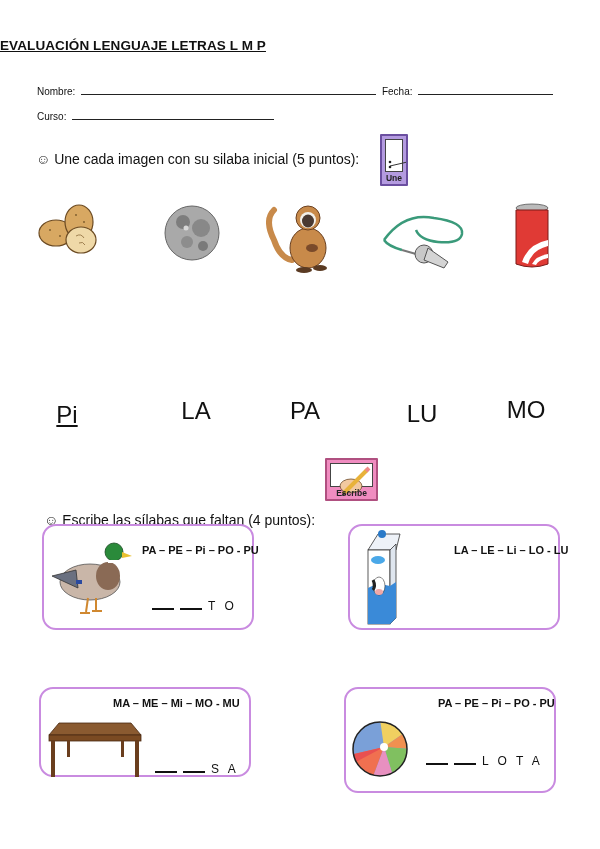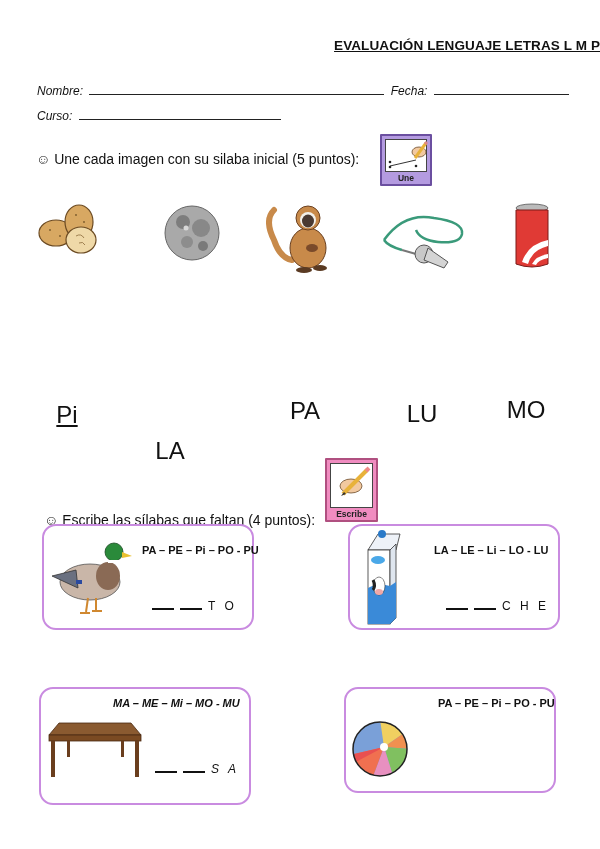--- a/index.html
+++ b/index.html
@@ -1,20 +1,20 @@
 <!DOCTYPE html>
 <html><head>
   <meta charset="utf-8">
   <style>
     * { box-sizing: border-box; margin: 0; padding: 0; }
     html, body { width: 600px; height: 849px; background: #ffffff; overflow: hidden; }
     body { position: relative; font-family: "Liberation Sans", "DejaVu Sans", sans-serif; color: #111; }
     .abs { position: absolute; }
-    .title { left: 0; width: 600px; top: 38px; text-align: right; font-weight: bold; font-size: 13.5px; text-decoration: underline; letter-spacing: 0.1px; }
-    .line { font-size: 12px; white-space: nowrap; font-style: italic; }
+    .title { left: 0; width: 600px; top: 38px; text-align: left; font-weight: bold; font-size: 13.5px; text-decoration: underline; letter-spacing: 0.1px; }
+    .line { font-size: 10px; white-space: nowrap; }
     .blank { display: inline-block; border-bottom: 1px solid #222; height: 11px; vertical-align: baseline; }
     .instr { font-size: 14px; white-space: nowrap; }
     .badge { border: 2px solid #6b4fa0; border-radius: 1px; overflow: hidden; }
     .badge .inner { position: absolute; left: 3px; top: 3px; right: 3px; bottom: 12px; background: #fff; border: 1px solid #444; }
     .badge .lbl { position: absolute; left: 0; right: 0; bottom: 0; height: 12px; text-align: center; font-size: 8.5px; font-weight: bold; line-height: 12px; color: #222; }
     .syl { font-size: 24px; text-align: center; width: 80px; }
     .card { border: 2px solid #c98be0; border-radius: 14px; background: #fff; }
     .opts { font-size: 11px; font-weight: bold; white-space: nowrap; }
     .answer { font-size: 12px; white-space: nowrap; letter-spacing: 3px; }
     .answer .gap { display: inline-block; width: 22px; border-bottom: 2px solid #111; margin-right: 6px; height: 14px; vertical-align: baseline; }
@@ -34,21 +34,21 @@
 <div class="abs line" style="left:37px; top:109px;">
   <span>Curso:</span>
   <span class="blank" style="width:202px; margin-left:3px;"></span>
 </div>
 
 <div class="abs instr" style="left:36px; top:151px;">
   <span>☺</span>
   <span>Une cada imagen con su silaba inicial (5 puntos):</span>
 </div>
 
-<div class="abs badge" style="left:380px; top:134px; width:52px; height:52px; background:#b49be0;">
+<div class="abs badge" style="left:380px; top:134px; width:28px; height:52px; background:#b49be0;">
   <div class="inner">
     <svg width="44" height="34" viewBox="0 0 44 34">
       <line x1="4" y1="26" x2="30" y2="20" stroke="#333" stroke-width="1"></line>
       <circle cx="4" cy="22" r="1.3" fill="#222"></circle>
       <circle cx="4" cy="27" r="1.3" fill="#222"></circle>
       <circle cx="30" cy="26" r="1.3" fill="#222"></circle>
       <ellipse cx="33" cy="12" rx="7" ry="5" fill="#f2c9a0" stroke="#6b4a2a" stroke-width="0.8"></ellipse>
       <line x1="29" y1="18" x2="40" y2="3" stroke="#e8b23a" stroke-width="3"></line>
       <line x1="39" y1="4" x2="41" y2="2" stroke="#d88" stroke-width="3"></line>
     </svg>
@@ -106,31 +106,31 @@
 <div class="abs" style="left:510px; top:202px; width:44px; height:68px;">
   <svg width="44" height="68" viewBox="0 0 44 68">
     <ellipse cx="22" cy="6" rx="16" ry="4" fill="#bbb" stroke="#555" stroke-width="0.8"></ellipse>
     <path d="M6 8 l0 54 q16 6 32 0 l0 -54 z" fill="#e03a35" stroke="#7a1a18" stroke-width="1"></path>
     <path d="M12 60 q6 -18 26 -22 l0 6 q-16 4 -20 18" fill="#fff"></path>
     <path d="M22 62 q4 -8 16 -10 l0 4 q-10 2 -12 7" fill="#fff"></path>
   </svg>
 </div>
 
 <div class="abs syl" style="left:27px; top:401px;text-decoration:underline;">Pi</div>
-<div class="abs syl" style="left:130px; top:397px;margin-top:40px;">LA</div>
+<div class="abs syl" style="left:156px; top:397px;">LA</div>
 <div class="abs syl" style="left:265px; top:397px;">PA</div>
 <div class="abs syl" style="left:382px; top:400px;">LU</div>
 <div class="abs syl" style="left:486px; top:396px;">MO</div>
 
 <div class="abs instr" style="left:44px; top:476px;margin-top:36px;">
   <span>☺</span>
   <span>Escribe las sílabas que faltan (4 puntos):</span>
 </div>
 
-<div class="abs badge" style="left:325px; top:458px; width:53px; height:64px; background:#f08cc0; border-color:#b05080;">
+<div class="abs badge" style="left:325px; top:458px; width:53px; height:43px; background:#f08cc0; border-color:#b05080;">
   <div class="inner">
     <svg width="45" height="35" viewBox="0 0 45 35">
       <ellipse cx="20" cy="22" rx="11" ry="7" fill="#f2c9a0" stroke="#6b4a2a" stroke-width="0.8"></ellipse>
       <line x1="12" y1="30" x2="36" y2="6" stroke="#e8b23a" stroke-width="4"></line>
       <line x1="35" y1="7" x2="38" y2="4" stroke="#e88" stroke-width="4"></line>
       <path d="M10 32 l3 -4 l2 2 z" fill="#333"></path>
     </svg>
   </div>
   <div class="lbl">Escribe</div>
 </div>
@@ -164,27 +164,24 @@
       <rect x="4" y="22" width="22" height="74" fill="#fff" stroke="#333" stroke-width="0.8"></rect>
       <path d="M26 22 l6 -6 l0 74 l-6 6 z" fill="#dfe6ef" stroke="#333" stroke-width="0.8"></path>
       <path d="M4 60 q10 -6 22 -2 l6 -4 l0 36 l-6 6 l-22 0 z" fill="#3a8ad8"></path>
       <circle cx="18" cy="6" r="4" fill="#2a7ac8"></circle>
       <ellipse cx="14" cy="32" rx="7" ry="4" fill="#4aa8e8"></ellipse>
       <ellipse cx="15" cy="58" rx="6" ry="9" fill="#fff" stroke="#333" stroke-width="0.6"></ellipse>
       <ellipse cx="15" cy="64" rx="4" ry="3" fill="#f0a8a8"></ellipse>
       <path d="M9 52 q3 6 0 10" stroke="#222" stroke-width="3" fill="none"></path>
     </svg>
   </div>
-  <div class="abs opts" style="left:84px; top:18px;">LA – LE – Li – LO - LU</div>
-  <div class="abs answer" style="left:96px; top:70px;">
-    <span class="gap"></span><span class="gap"></span><span>C H E</span>
-  </div>
-</div>
-
-<div class="abs card" style="left:39px; top:687px; width:212px; height:118px;font-style:italic;">
+  <div class="abs opts" style="left:104px; top:18px;">LA – LE – Li – LO - LU</div>
+</div>
+
+<div class="abs card" style="left:39px; top:687px; width:212px; height:90px;">
   <div class="abs" style="left:4px; top:30px; width:100px; height:60px;">
     <svg width="100" height="60" viewBox="0 0 100 60">
       <path d="M14 4 l72 0 l10 12 l-92 0 z" fill="#8a5a30" stroke="#4a2a12" stroke-width="0.8"></path>
       <rect x="4" y="16" width="92" height="6" fill="#7a4a22" stroke="#4a2a12" stroke-width="0.8"></rect>
       <rect x="6" y="22" width="4" height="36" fill="#6a3e1e"></rect>
       <rect x="90" y="22" width="4" height="36" fill="#6a3e1e"></rect>
       <rect x="22" y="22" width="3" height="16" fill="#6a3e1e"></rect>
       <rect x="76" y="22" width="3" height="16" fill="#6a3e1e"></rect>
     </svg>
   </div>
@@ -209,13 +206,16 @@
         <path d="M34 28 L60 30 L60 60 L44 60 z" fill="#80c060"></path>
         <path d="M34 28 L44 60 L22 60 z" fill="#e890c0"></path>
         <path d="M34 28 L22 60 L0 60 L0 36 z" fill="#f07050"></path>
         <path d="M34 28 L0 36 L0 46 z" fill="#e85050"></path>
       </g>
       <circle cx="30" cy="30" r="27" fill="none" stroke="#222" stroke-width="1.5"></circle>
       <circle cx="34" cy="28" r="4" fill="#fff"></circle>
     </svg>
   </div>
   <div class="abs opts" style="left:92px; top:8px;">PA – PE – Pi – PO - PU</div>
+  <div class="abs answer" style="left:80px; top:62px;">
+    <span class="gap"></span><span class="gap"></span><span>L O T A</span>
+  </div>
 </div>
 
 </body></html>

